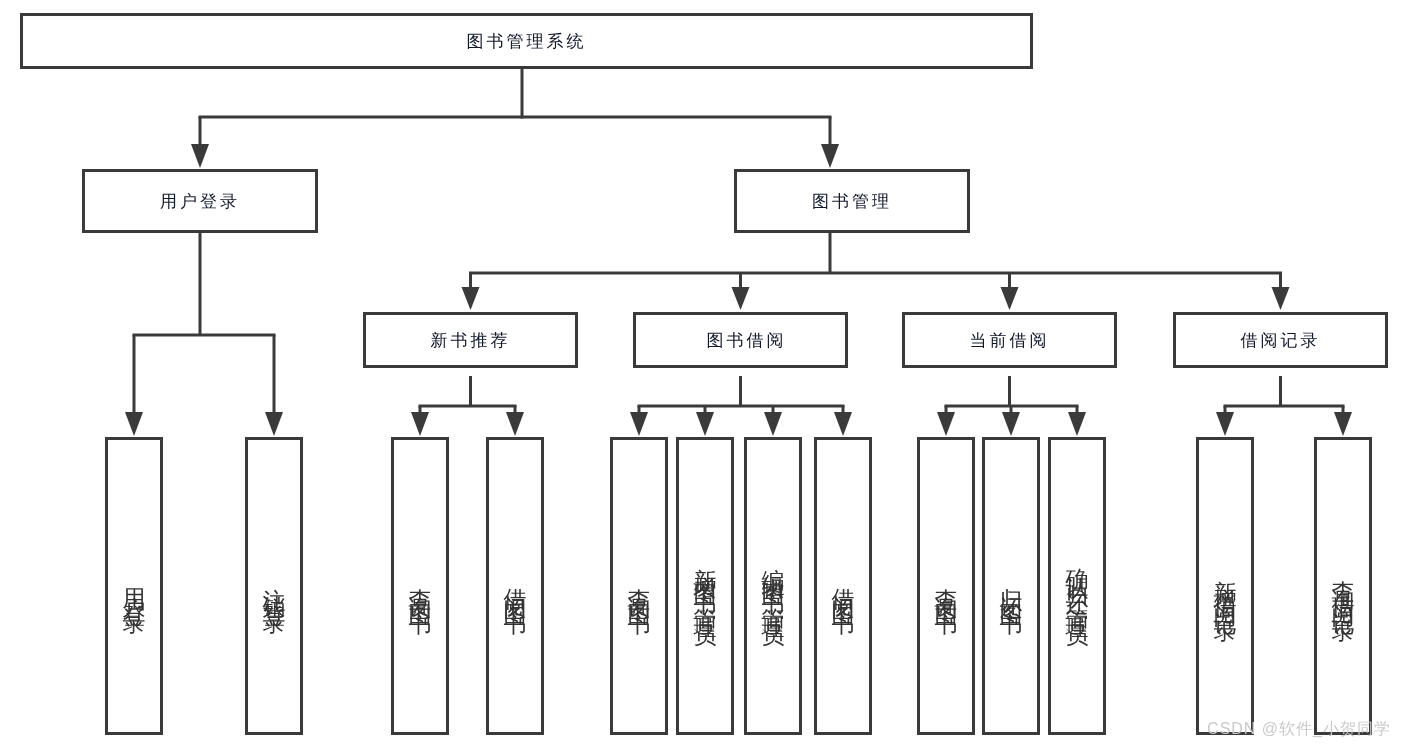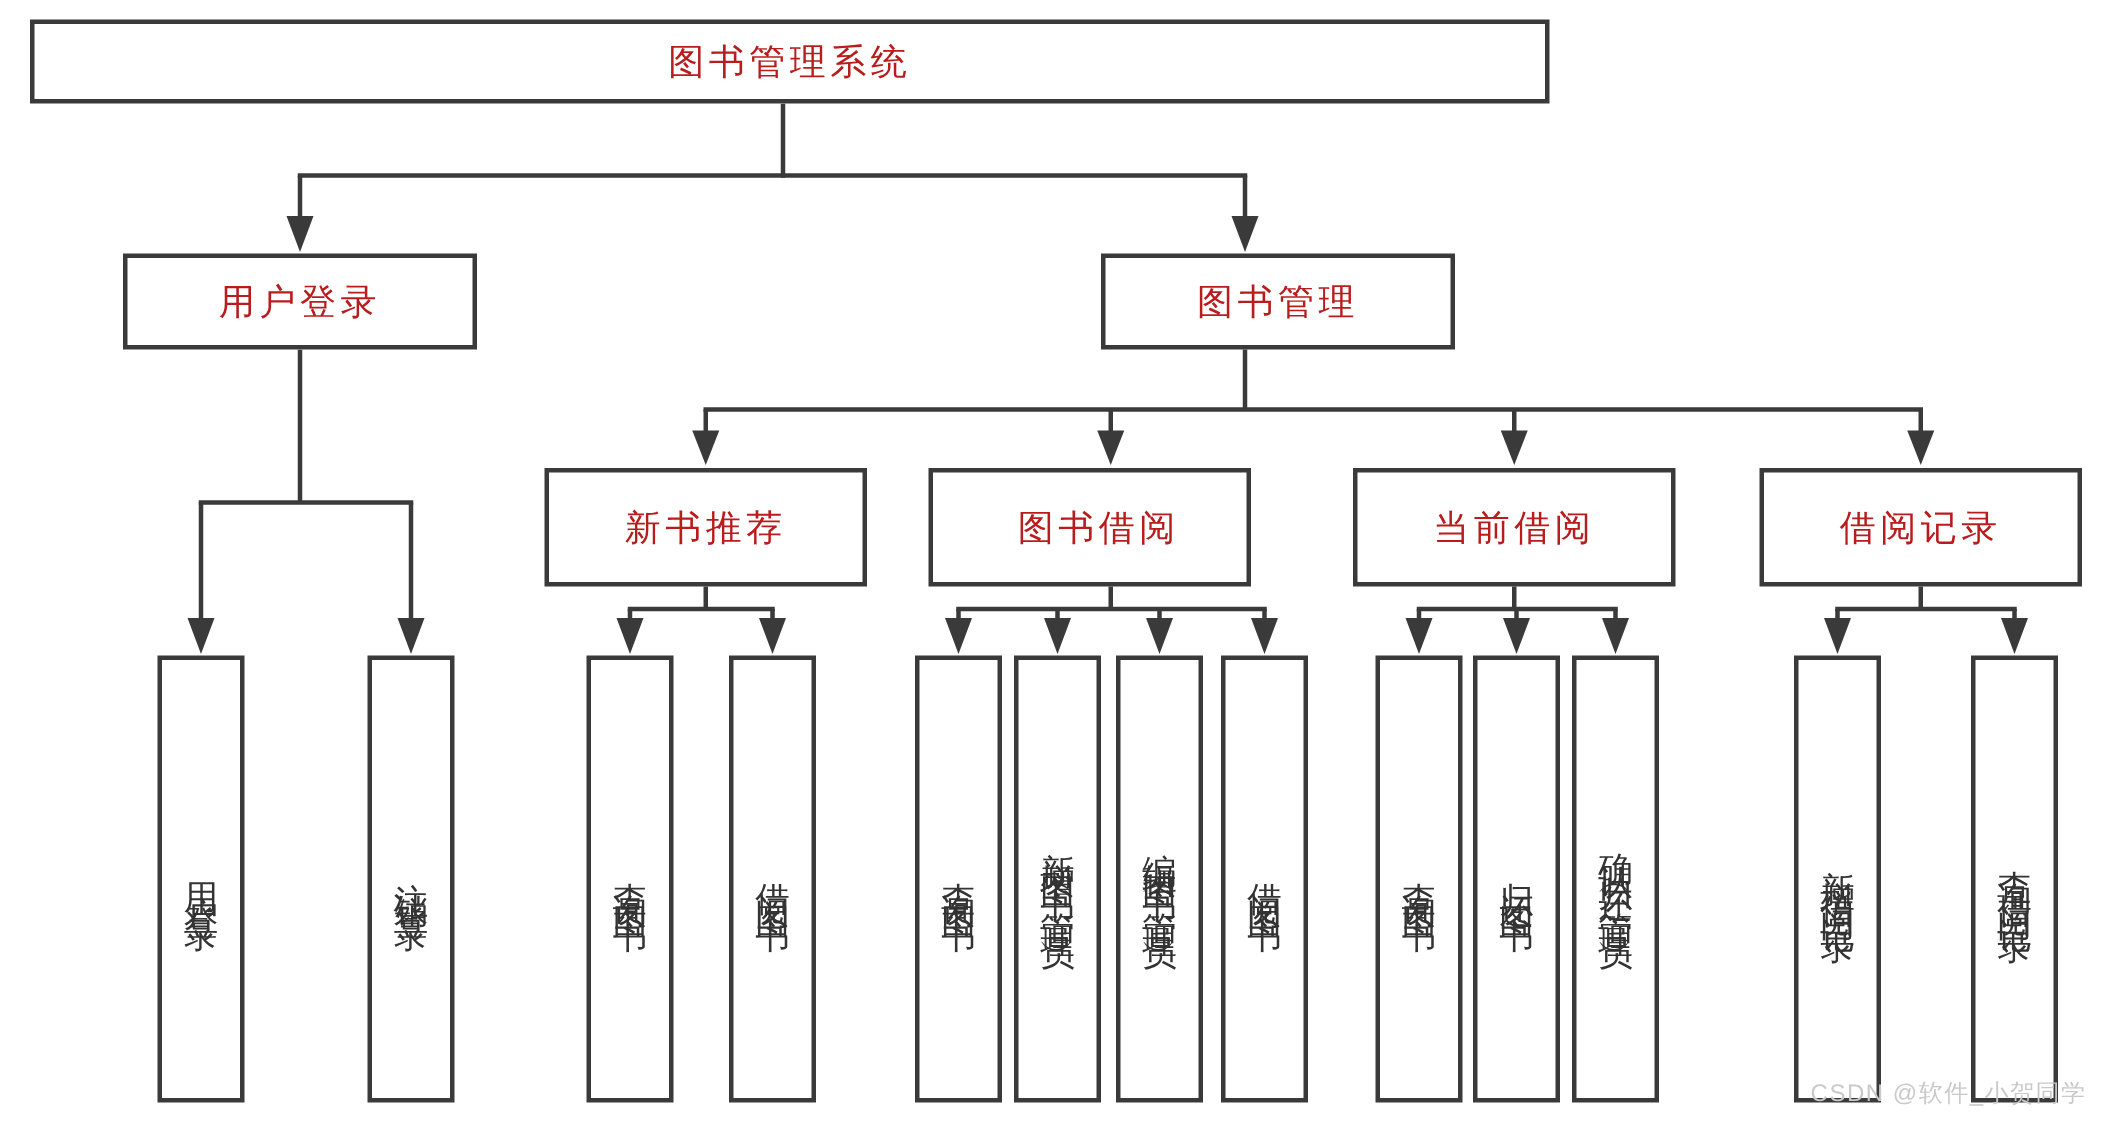--- a/index.html
+++ b/index.html
@@ -22,36 +22,36 @@
     box-sizing: border-box;
     background: #ffffff;
     border: 3px solid #3a3a3a;
     display: flex;
     align-items: center;
     justify-content: center;
     z-index: 2;
     color: #333333;
   }
   .hlabel {
-    font-size: 24px;
+    font-size: 17px;
     letter-spacing: 3px;
     white-space: nowrap;
-    color: #b91c1c;
+    color: #0f172a;
   }
   .leaf { width: 58px; height: 298px; top: 437px; }
   .vtext {
     writing-mode: vertical-rl;
     text-orientation: mixed;
     font-size: 23px;
     letter-spacing: 8px;
     line-height: 1;
     color: #333333;
   }
   .lvl2 { width: 236px; height: 64px; top: 169px; }
-  .lvl3 { width: 215px; height: 79px; top: 312px; }
+  .lvl3 { width: 215px; height: 56px; top: 312px; }
   #watermark {
     position: absolute;
     top: 719px;
     right: 14px;
     font-size: 16px;
     letter-spacing: 1px;
     color: #c9c9c9;
     z-index: 3;
     white-space: nowrap;
   }
@@ -144,21 +144,21 @@
   <div class="node lvl2" style="left:82px;">
     <span class="hlabel">用户登录</span>
   </div>
   <div class="node lvl2" style="left:734px;">
     <span class="hlabel">图书管理</span>
   </div>
 
   <div class="node lvl3" style="left:363px;">
     <span class="hlabel">新书推荐</span>
   </div>
-  <div class="node lvl3" style="left:619px;padding-left:12px;">
+  <div class="node lvl3" style="left:633px;padding-left:12px;">
     <span class="hlabel">图书借阅</span>
   </div>
   <div class="node lvl3" style="left:902px;">
     <span class="hlabel">当前借阅</span>
   </div>
   <div class="node lvl3" style="left:1173px;">
     <span class="hlabel">借阅记录</span>
   </div>
 
   <div class="node leaf" style="left:105px;">

